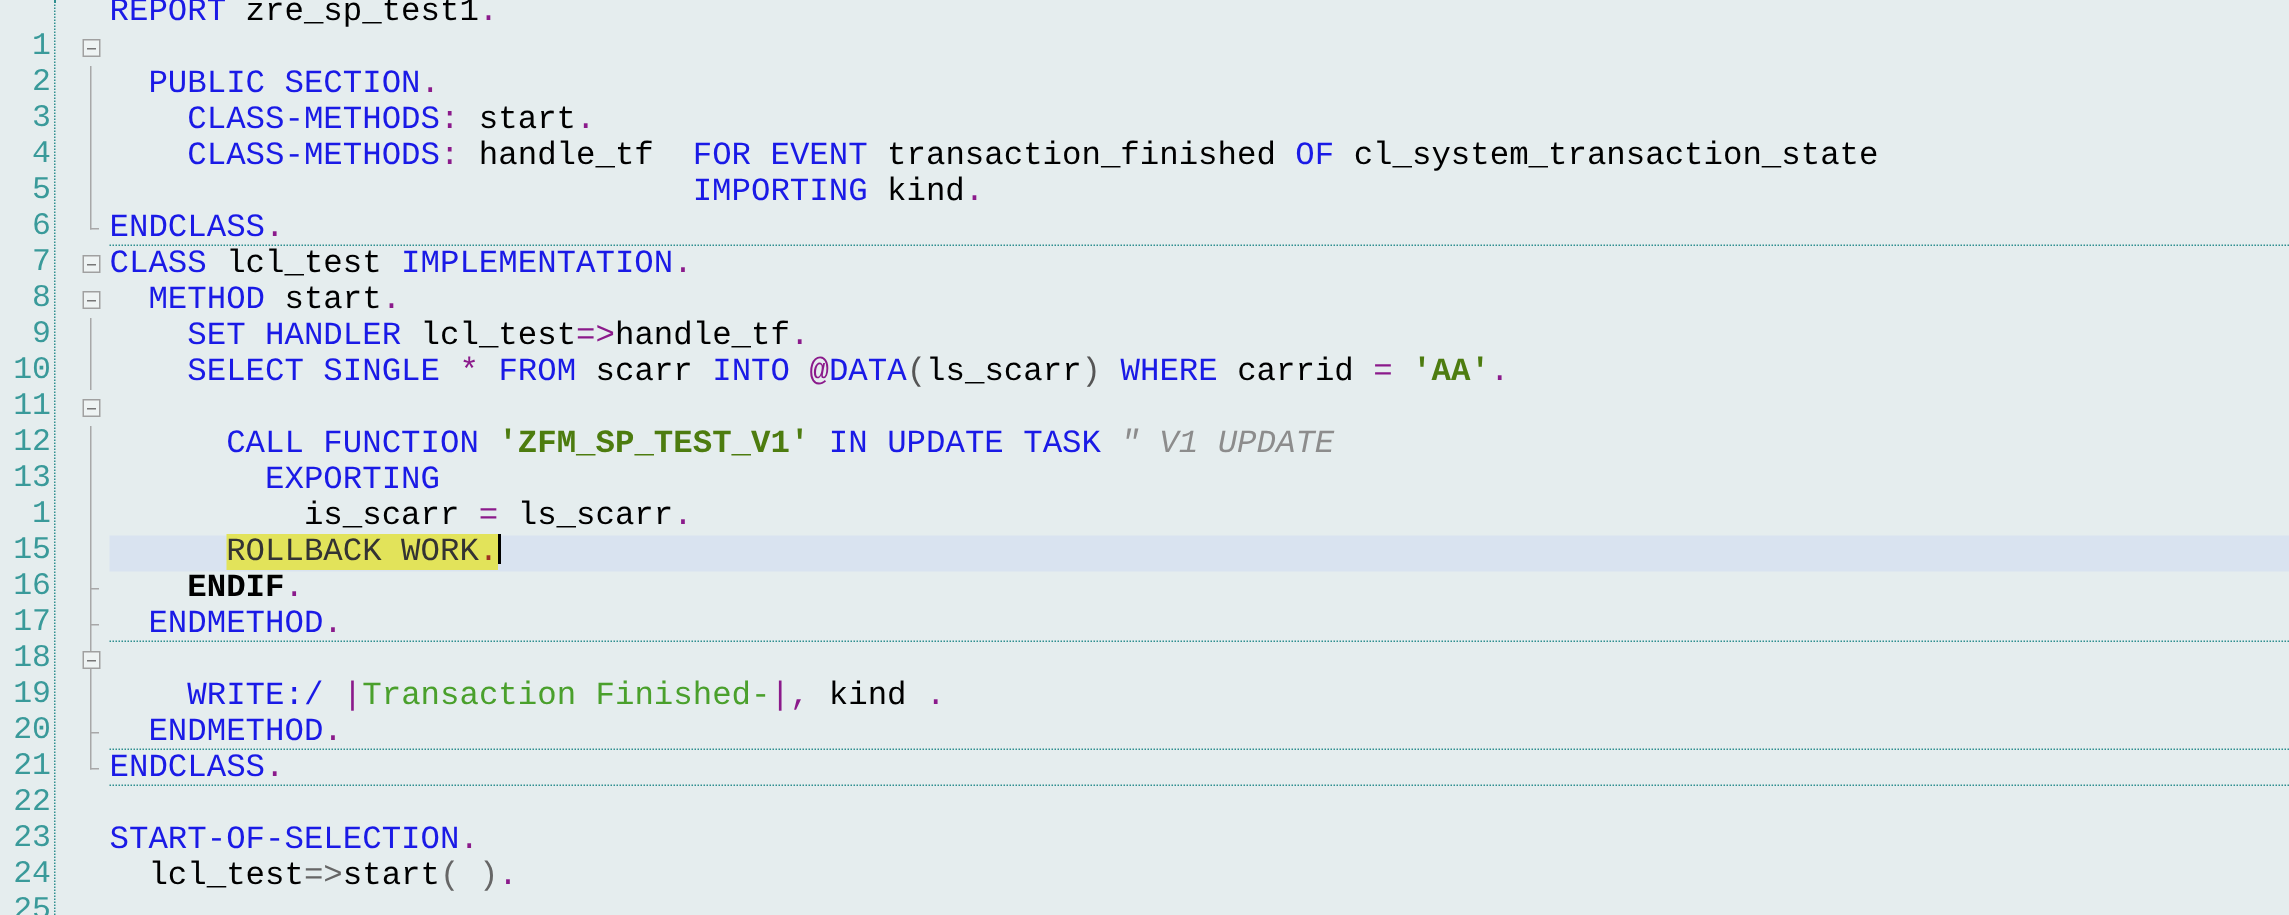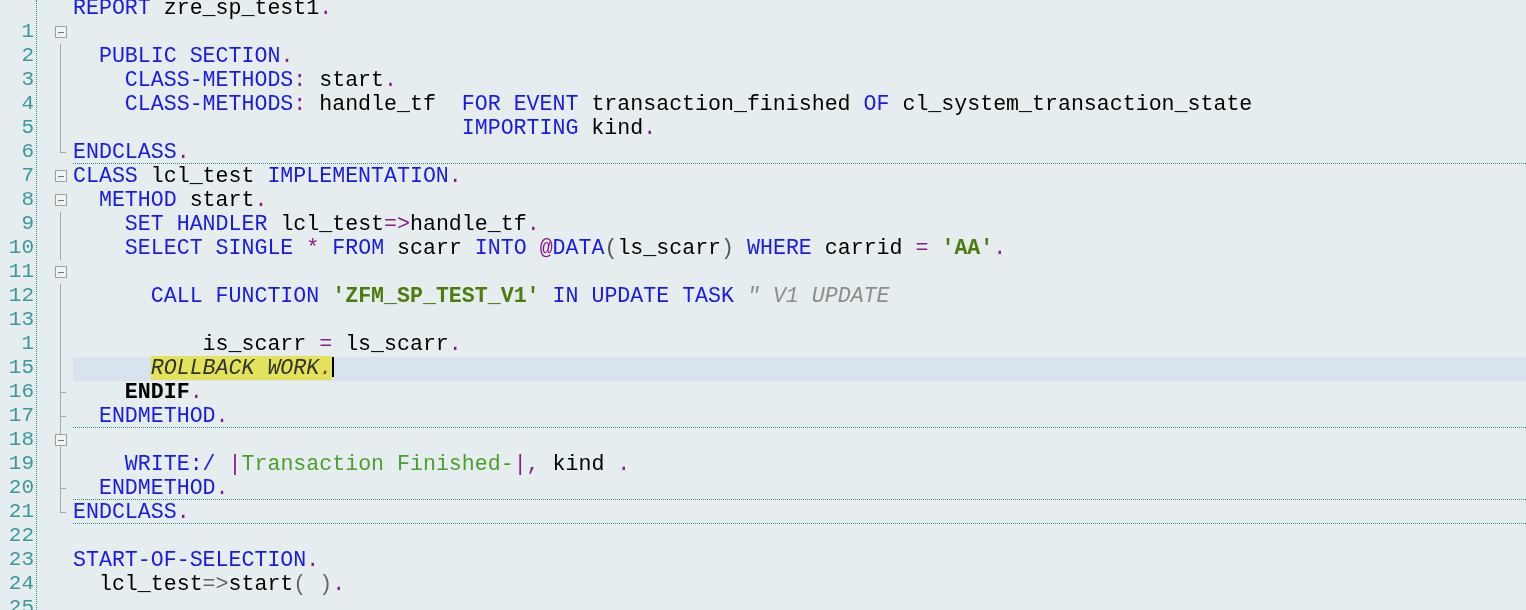--- a/index.html
+++ b/index.html
@@ -42,21 +42,21 @@
   }
   .fold-tick {
     position: absolute; left: 5px; top: 12px; width: 6px; height: 1px; background: #a8a8a8;
   }
   .txt { position: absolute; left: 73px; top: 0; }
   .sep {
     position: absolute; left: 73px; right: 0; height: 0;
     border-top: 1px dotted #2f8f8f;
   }
   .cur-line { position: absolute; left: 73px; right: 0; top: 357px; height: 24px; background: #d9e3f0; }
-  .hl { background: #e2e35a; font-style: italic; }
+  .hl { background: #e2e35a; }
   .caret { display: inline-block; width: 2px; height: 20px; background: #000; vertical-align: -3px; }
   .kw { color: #1a1ae6; }
   .kwb { color: #000; font-weight: bold; }
   .id { color: #000; }
   .op { color: #8b1a8b; }
   .str { color: #4d7c0f; font-weight: bold; }
   .num { color: #4a9cd6; }
   .cmt { color: #8c8c8c; font-style: italic; }
   .tmpl { color: #4aa02c; }
   .dot { color: #8b1a8b; }
@@ -144,20 +144,21 @@
 
   <div class="code-line" style="top:284px">
     <span class="ln">13</span>
     <span class="fold"><span class="fold-line"></span></span>
     <span class="txt"><span>      </span><span class="kw">CALL</span><span> </span><span class="kw">FUNCTION</span><span> </span><span class="str">'ZFM_SP_TEST_V1'</span><span> </span><span class="kw">IN</span><span> </span><span class="kw">UPDATE</span><span> </span><span class="kw">TASK</span><span> </span><span class="cmt">" V1 UPDATE</span></span>
   </div>
 
   <div class="code-line" style="top:308px">
     <span class="ln">1</span>
     <span class="fold"><span class="fold-line"></span></span>
+    <span class="txt"><span>        </span><span class="kw">EXPORTING</span></span>
   </div>
 
   <div class="code-line" style="top:332px">
     <span class="ln">15</span>
     <span class="fold"><span class="fold-line"></span></span>
     <span class="txt"><span>          </span><span class="id">is_scarr </span><span class="op">=</span><span class="id"> ls_scarr</span><span class="dot">.</span></span>
   </div>
 
   <div class="code-line" style="top:356px">
     <span class="ln">16</span>

